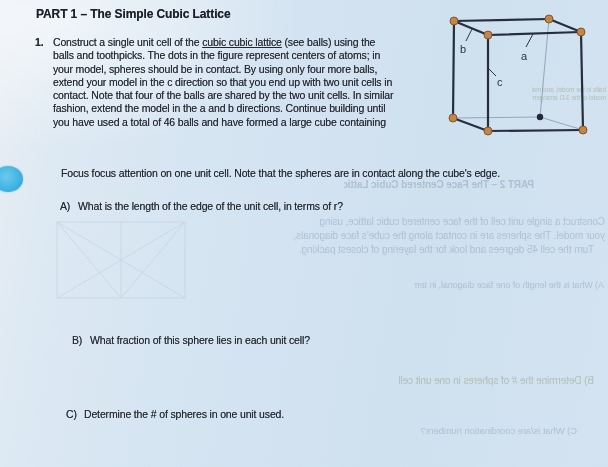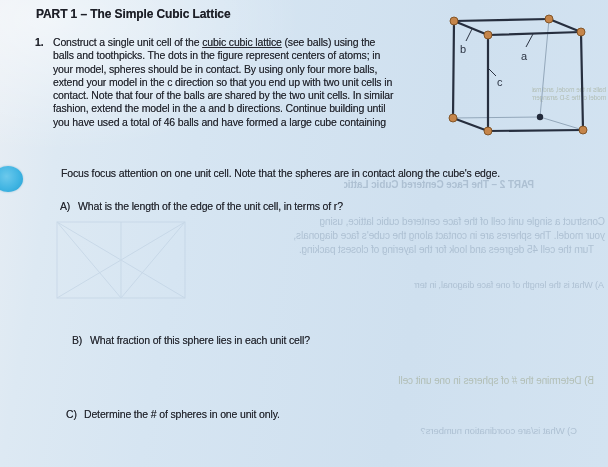--- a/index.html
+++ b/index.html
@@ -98,21 +98,21 @@
   <div class="abs txt" style="left:60px;top:200px;">
     <span class="qlabel">A)</span><span>What is the length of the edge of the unit cell, in terms of r?</span>
   </div>
 
 
   <div class="abs txt" style="left:64px;top:334px;margin-left:8px;">
     <span class="qlabel">B)</span><span>What fraction of this sphere lies in each unit cell?</span>
   </div>
 
   <div class="abs txt" style="left:66px;top:408px;">
-    <span class="qlabel">C)</span><span>Determine the # of spheres in one unit only.</span>
+    <span class="qlabel">C)</span><span>Determine the # of spheres in one unit used.</span>
   </div>
 
   <svg class="abs" style="left:440px;top:8px;" width="160" height="132" viewBox="0 0 160 132">
 
     <g stroke="#93a7ba" stroke-width="1" fill="none">
       <line x1="13" y1="110" x2="100" y2="109"></line>
       <line x1="100" y1="109" x2="143" y2="122"></line>
       <line x1="109" y1="11" x2="100" y2="109"></line>
     </g>
 

